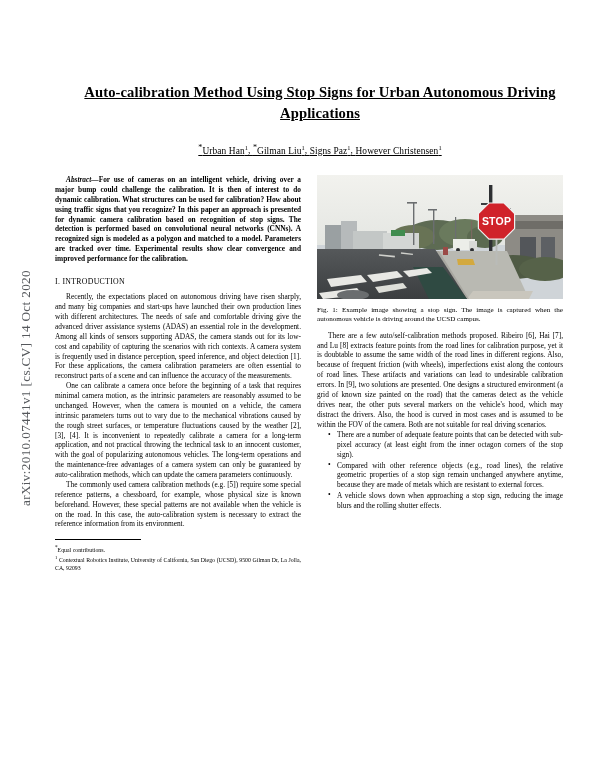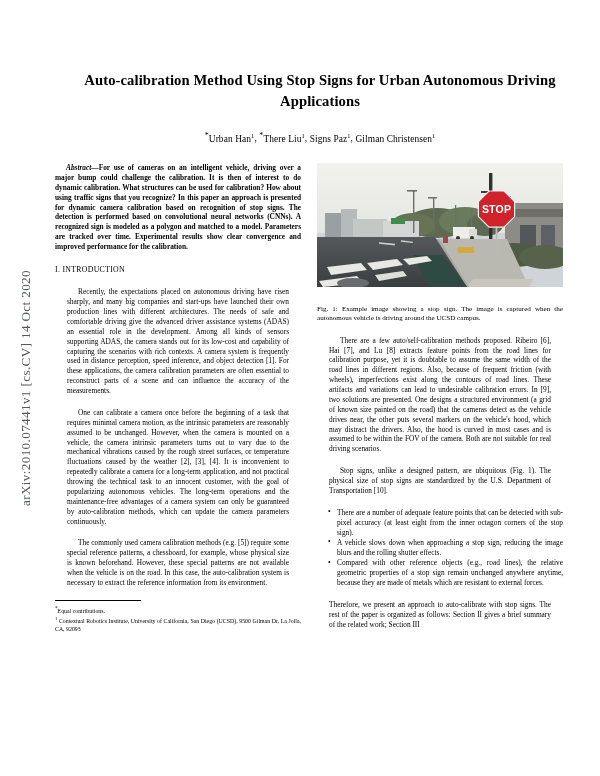--- a/index.html
+++ b/index.html
@@ -34,24 +34,25 @@
     font-family: "Liberation Serif", "DejaVu Serif", serif;
     font-size: 13.2px;
     letter-spacing: 0.35px;
     color: #55585c;
   }
 
   
   .page {
     position: absolute;
     left: 52px;
-    top: 0;
+    top: 12px;
     width: 548px;
     height: 640px;
     padding: 0;
+    text-decoration: underline;
   }
 
   .title-block {
     padding: 70px 22px 0 10px;
     text-align: center;
   }
   .paper-title {
     font-size: 14.6px;
     font-weight: bold;
     line-height: 1.42;
@@ -102,39 +103,39 @@
 
   .section-head {
     text-align: left;
     font-size: 7.8px;
     font-variant: small-caps;
     margin: 13px 0 5px 0;
     letter-spacing: 0.3px;
   }
 
   p.body-par {
-    margin: 12px;
+    margin: 0;
     text-indent: 11px;
   }
 
   
   .figure-wrap {
     margin: 0 0 6px 0;
   }
   .fig-img {
     width: 100%;
     height: 124px;
     display: block;
     background: #cfd4d8;
   }
   .fig-caption {
     font-size: 7.1px;
     line-height: 1.32;
     text-align: justify;
-    margin-top: 18px;
+    margin-top: 7px;
   }
 
   
   ul.bullets {
     margin: 1px 0 1px 0;
     padding-left: 20px;
     list-style: none;
   }
   ul.bullets li {
     position: relative;
@@ -175,21 +176,21 @@
 
 <div class="arxiv-stamp">
   <span class="vtext">arXiv:2010.07441v1  [cs.CV]  14 Oct 2020</span>
 </div>
 
 <div class="page">
 
   <div class="title-block">
     <h1 class="paper-title">Auto-calibration Method Using Stop Signs for Urban Autonomous Driving Applications</h1>
     <div class="authors">
-      <span><span class="star">*</span><span>Urban Han</span><sup>1</sup></span><span>, </span><span><span class="star">*</span><span>There Liu</span><sup>1</sup></span><span>, </span><span><span>Signs Paz</span><sup>1</sup></span><span>, </span><span><span>Gilman Christensen</span><sup>1</sup></span>
+      <span><span class="star">*</span><span>Urban Han</span><sup>1</sup></span><span>, </span><span><span class="star">*</span><span>Gilman Liu</span><sup>1</sup></span><span>, </span><span><span>Signs Paz</span><sup>1</sup></span><span>, </span><span><span>However Christensen</span><sup>1</sup></span>
     </div>
   </div>
 
   <div class="columns">
 
     <div class="col">
 
       <p class="abstract"><span class="ab-label">Abstract—</span><span>For use of cameras on an intelligent vehicle, driving over a major bump could challenge the calibration. It is then of interest to do dynamic calibration. What structures can be used for calibration? How about using traffic signs that you recognize? In this paper an approach is presented for dynamic camera calibration based on recognition of stop signs. The detection is performed based on convolutional neural networks (CNNs). A recognized sign is modeled as a polygon and matched to a model. Parameters are tracked over time. Experimental results show clear convergence and improved performance for the calibration.</span></p>
 
       <div class="section-head">I. INTRODUCTION</div>
@@ -282,26 +283,24 @@
           <rect x="178.6" y="50" width="1.8" height="40" fill="#b9bbb8"></rect>
 
           <polygon points="172,28 187,28 197.6,38.6 197.6,53.6 187,64.2 172,64.2 161.4,53.6 161.4,38.6" fill="#d0222a" stroke="#f0f0f0" stroke-width="1.2"></polygon>
           <text x="179.5" y="49.8" font-family="Liberation Sans, sans-serif" font-size="10.5" font-weight="bold" fill="#ffffff" text-anchor="middle" letter-spacing="0.2">STOP</text>
         </svg>
 
         <div class="fig-caption"><span>Fig. 1:</span> <span>Example image showing a stop sign. The image is captured when the autonomous vehicle is driving around the UCSD campus.</span></div>
       </div>
 
       <p class="body-par">There are a few auto/self-calibration methods proposed. Ribeiro [6], Hai [7], and Lu [8] extracts feature points from the road lines for calibration purpose, yet it is doubtable to assume the same width of the road lines in different regions. Also, because of frequent friction (with wheels), imperfections exist along the contours of road lines. These artifacts and variations can lead to undesirable calibration errors. In [9], two solutions are presented. One designs a structured environment (a grid of known size painted on the road) that the cameras detect as the vehicle drives near, the other puts several markers on the vehicle's hood, which may distract the drivers. Also, the hood is curved in most cases and is assumed to be within the FOV of the camera. Both are not suitable for real driving scenarios.</p>
-      <p class="body-par">Stop signs, unlike a designed pattern, are ubiquitous (Fig. 1). The physical size of stop signs are standardized by the U.S. Department of Transportation [10].</p>
 
       <ul class="bullets">
         <li>There are a number of adequate feature points that can be detected with sub-pixel accuracy (at least eight from the inner octagon corners of the stop sign).</li>
+        <li>Compared with other reference objects (e.g., road lines), the relative geometric properties of a stop sign remain unchanged anywhere anytime, because they are made of metals which are resistant to external forces.</li>
         <li>A vehicle slows down when approaching a stop sign, reducing the image blurs and the rolling shutter effects.</li>
-        <li>Compared with other reference objects (e.g., road lines), the relative geometric properties of a stop sign remain unchanged anywhere anytime, because they are made of metals which are resistant to external forces.</li>
       </ul>
 
-      <p class="body-par" style="text-indent:0;">Therefore, we present an approach to auto-calibrate with stop signs. The rest of the paper is organized as follows: Section II gives a brief summary of the related work; Section III</p>
 
     </div>
 
   </div>
 </div>
 
 </body></html>

